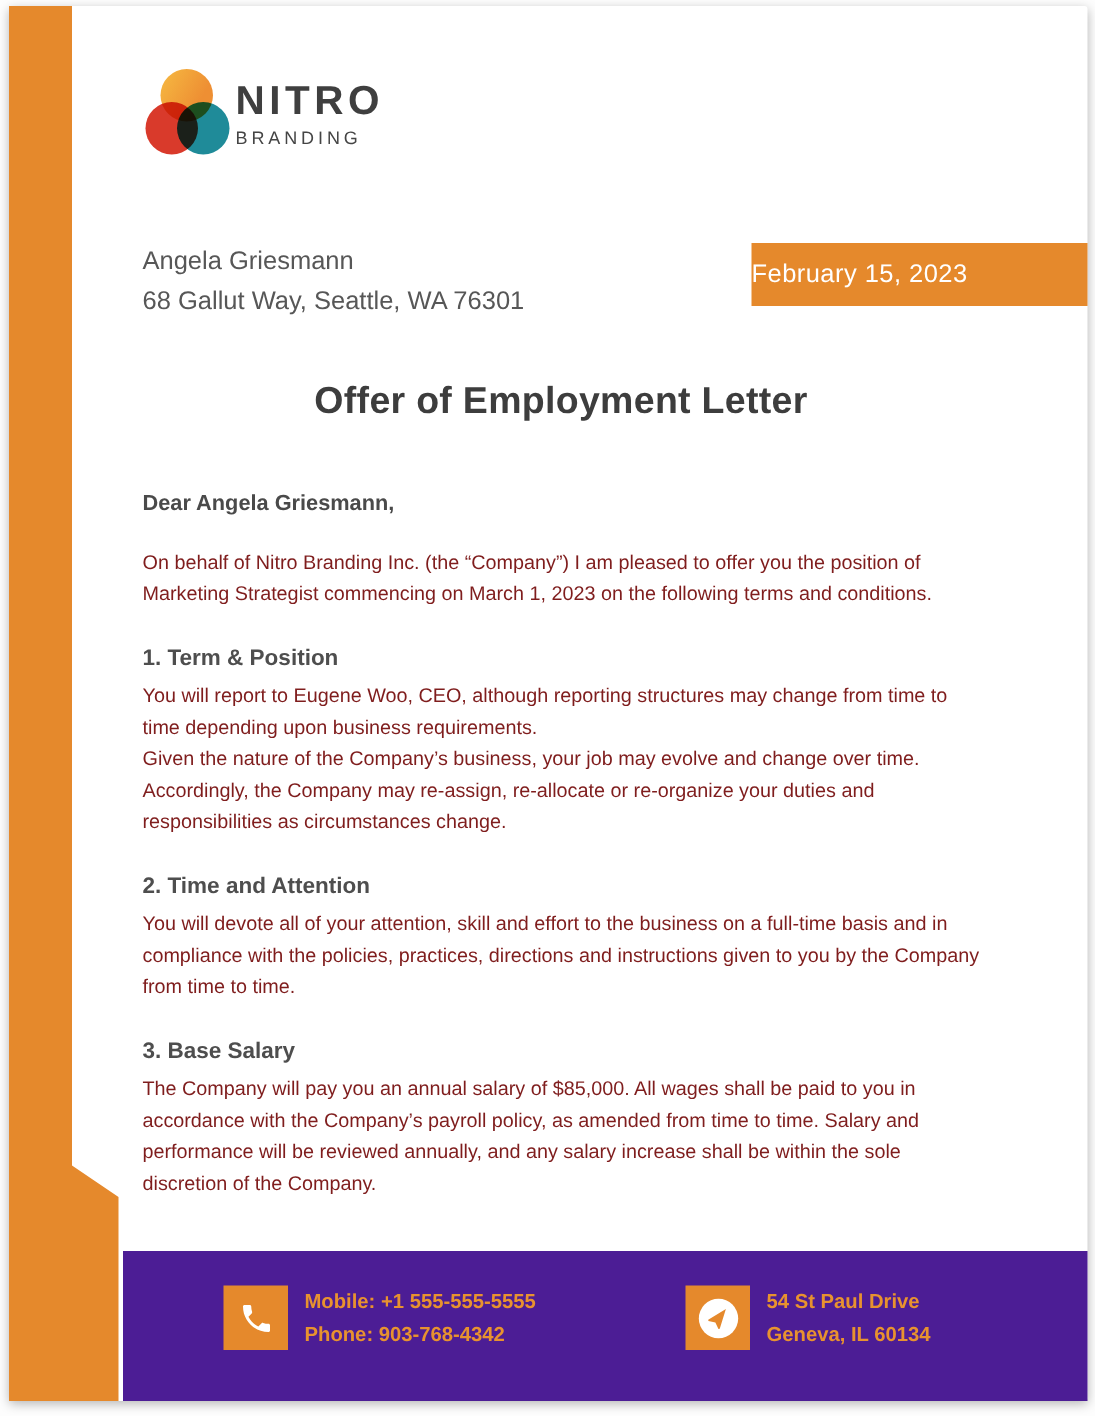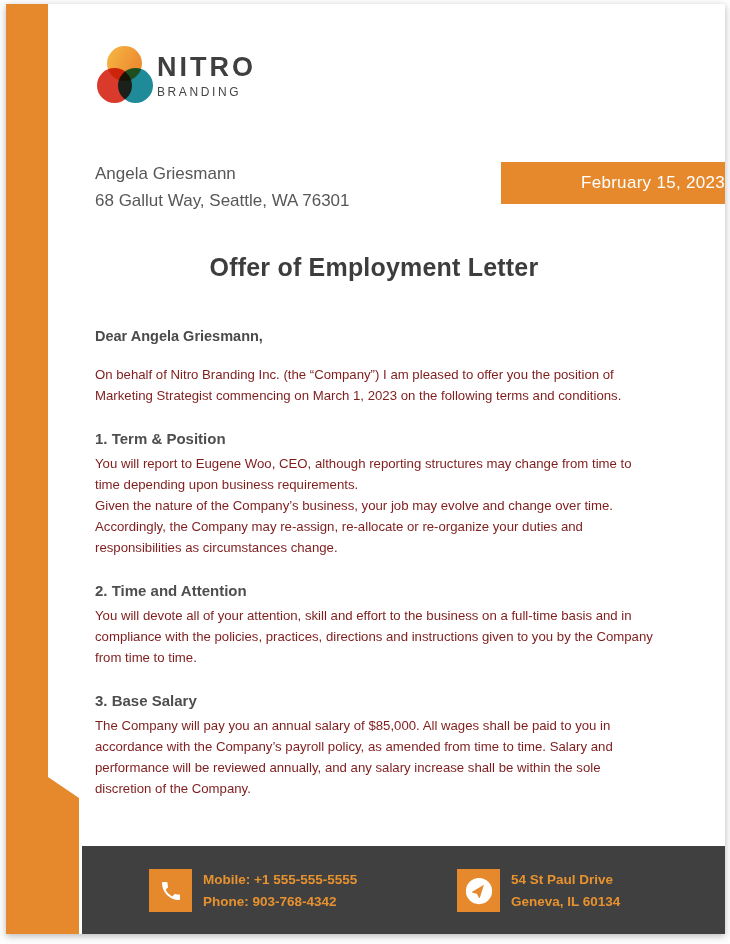--- a/index.html
+++ b/index.html
@@ -16,34 +16,34 @@
   .logo-circles .c{position:absolute;width:35px;height:35px;border-radius:50%;mix-blend-mode:multiply;}
   .c1{left:10px;top:0;background:linear-gradient(120deg,#F6BA42 0%,#EE8F33 70%);}
   .c2{left:0;top:22px;background:#D93A2B;}
   .c3{left:21px;top:22px;background:#1F8B99;}
   .logo-name{font-size:27px;font-weight:700;color:#3F3F3F;letter-spacing:3px;line-height:30px;}
   .logo-sub{font-size:12px;font-weight:500;color:#454545;letter-spacing:2.6px;margin-top:3px;}
 
   
   .recipient{position:absolute;left:89px;top:156px;font-size:17px;line-height:27px;color:#575757;}
   .date-banner{position:absolute;right:0;top:158px;width:224px;height:42px;background:#E5892C;
-               display:flex;align-items:center;justify-content:flex-end;color:#ffffff;
+               display:flex;align-items:center;justify-content:flex-start;color:#ffffff;
                font-size:17px;font-weight:500;letter-spacing:.3px;}
 
   
   .content{position:absolute;left:89px;top:249px;width:558px;}
   .ltr-title{font-size:25px;font-weight:700;color:#3D3D3D;text-align:center;margin:0 0 46px 0;letter-spacing:.2px;}
   .salutation{font-size:14.5px;font-weight:700;color:#4A4A4A;margin:0 0 20px 0;}
   .body-text{font-size:13.2px;line-height:21px;color:#7f1d1d;margin:0;}
   .intro{margin-bottom:22px;}
   .section{margin-top:22px;}
   .section h2{font-size:15px;font-weight:700;color:#4E4E4E;margin:0 0 4px 0;line-height:21px;}
 
   
-  .footer{position:absolute;left:76px;right:0;bottom:0;height:88px;background:#404040;}
+  .footer{position:absolute;left:76px;right:0;bottom:0;height:100px;background:#4c1d95;}
   .f-group{position:absolute;top:23px;display:flex;gap:11px;}
   .g1{left:67px;}
   .g2{left:375px;}
   .f-icon{width:43px;height:43px;background:#E5892C;display:flex;align-items:center;justify-content:center;flex:0 0 auto;}
   .f-lines{font-size:13.5px;font-weight:700;color:#E8922F;line-height:22px;padding-top:0;}
 </style>
 </head>
 <body>
 
 <div class="stage">

